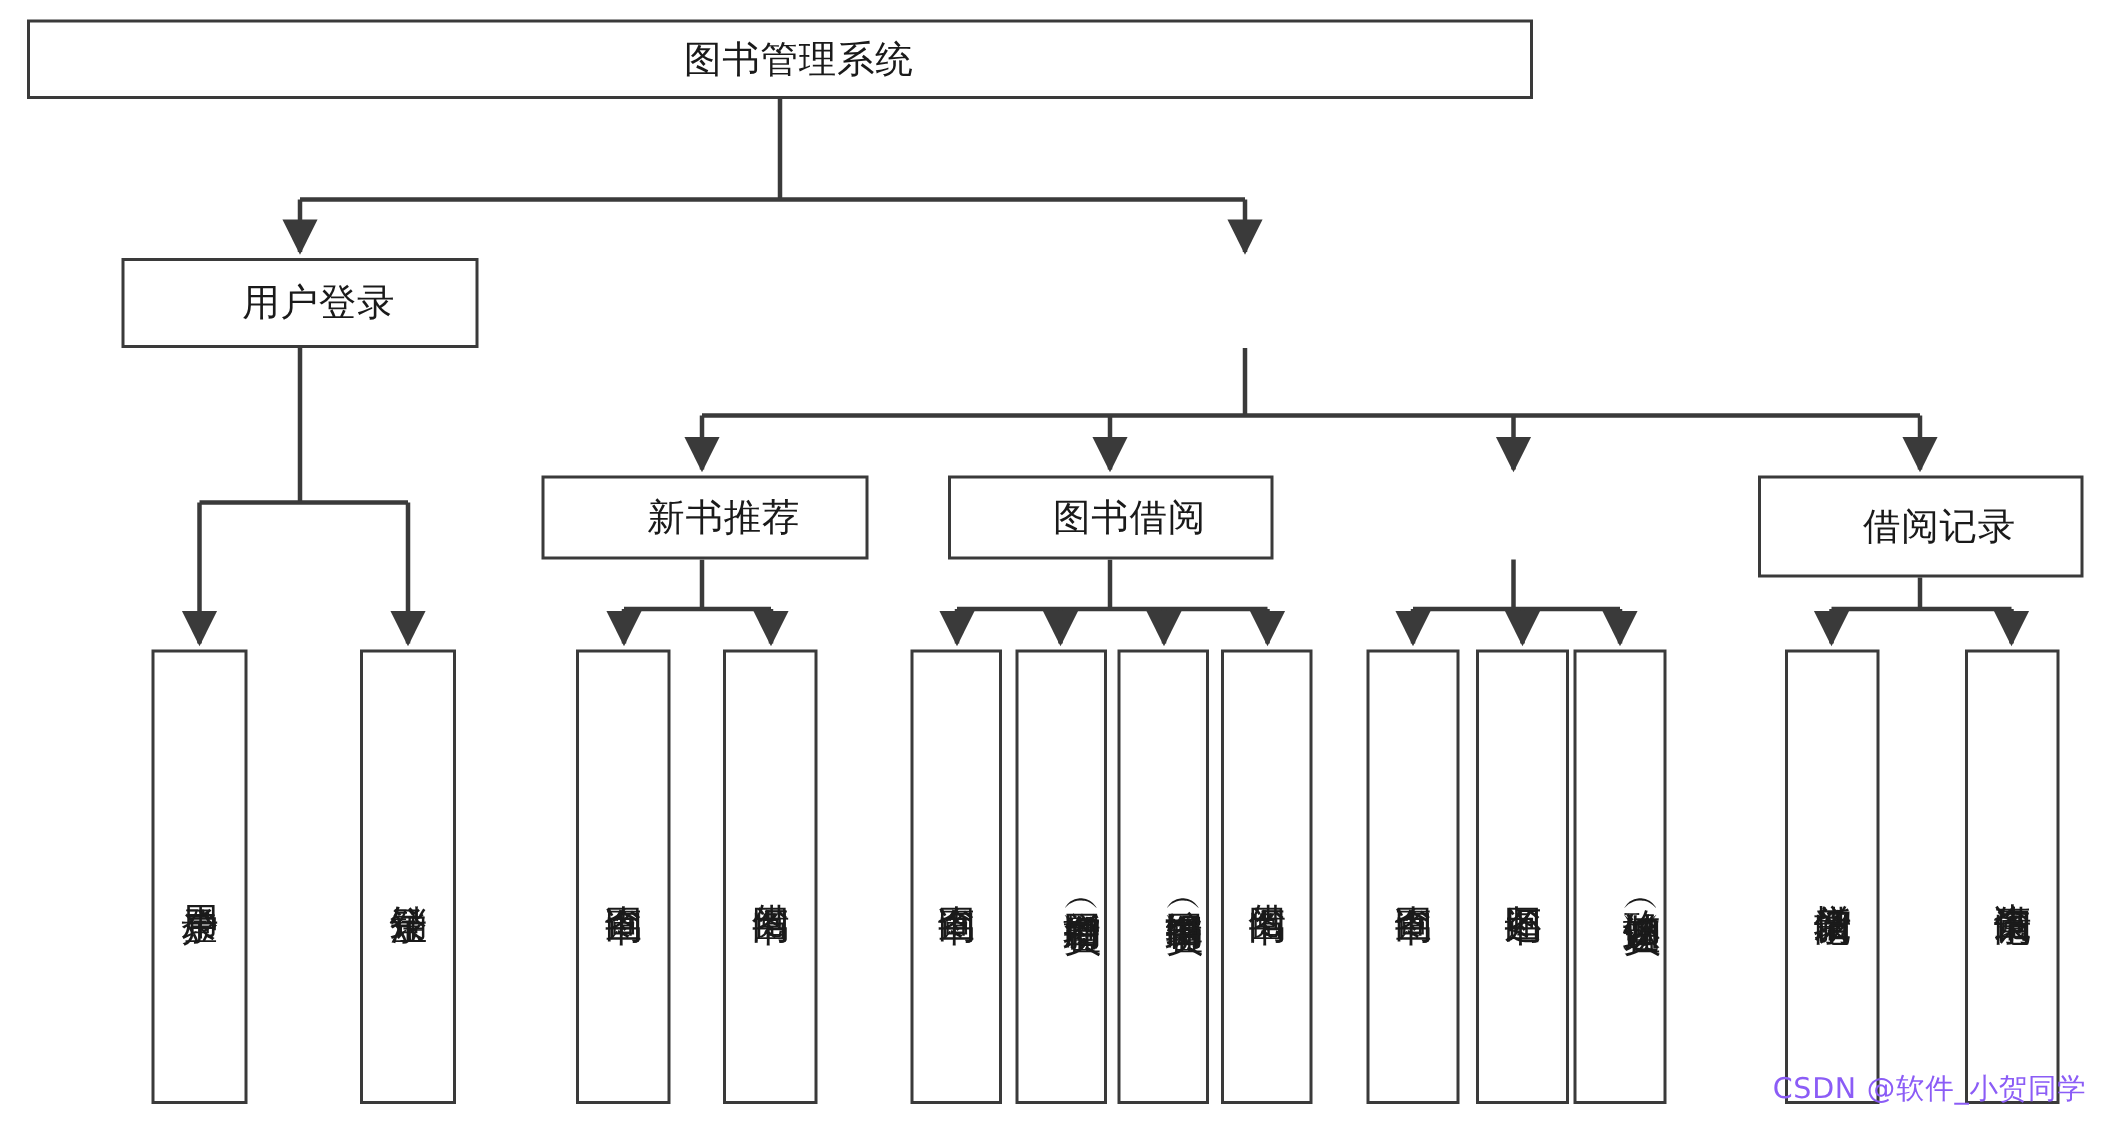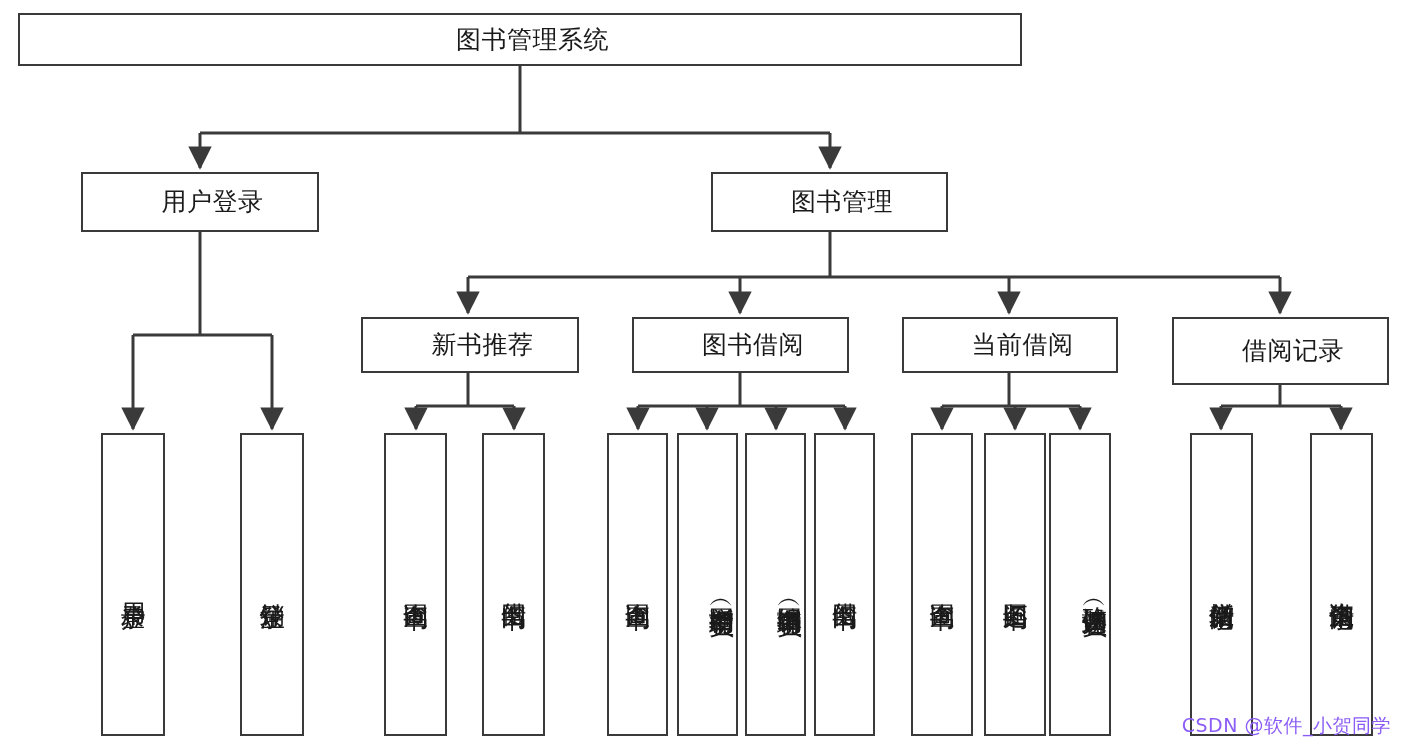--- a/index.html
+++ b/index.html
@@ -117,25 +117,23 @@
       <path d="M1280,373 L1280,406"></path>
       <path d="M1221,406 L1341,406"></path>
       <path d="M1221,406 L1221,429" marker-end="url(#arrowhead)"></path>
       <path d="M1341,406 L1341,429" marker-end="url(#arrowhead)"></path>
     </g>
   </svg>
 
   <div class="node node-h" style="left: 18px; top: 13px; width: 1004px; height: 53px;">图书管理系统</div>
 
   <div class="node node-h" style="left: 81px; top: 172px; width: 238px; height: 60px;">用户登录</div>
-  <div class="node node-h" style="left: 711px; top: 172px; width: 237px; height: 60px;">图书管理</div>
 
   <div class="node node-h" style="left: 632px; top: 317px; width: 217px; height: 56px;">图书借阅</div>
   <div class="node node-h" style="left: 361px; top: 317px; width: 218px; height: 56px;">新书推荐</div>
-  <div class="node node-h" style="left: 902px; top: 317px; width: 216px; height: 56px;">当前借阅</div>
   <div class="node node-h" style="left: 1172px; top: 317px; width: 217px; height: 68px;">借阅记录</div>
 
   <div class="node node-v node-v-mid" style="left: 101px; top: 433px; width: 64px; height: 303px;">用户登录</div>
   <div class="node node-v node-v-mid" style="left: 240px; top: 433px; width: 64px; height: 303px;">注销登录</div>
   <div class="node node-v node-v-mid" style="left: 384px; top: 433px; width: 63px; height: 303px;">查询图书</div>
   <div class="node node-v node-v-mid" style="left: 482px; top: 433px; width: 63px; height: 303px;">借阅图书</div>
   <div class="node node-v node-v-mid" style="left: 607px; top: 433px; width: 61px; height: 303px;">查询图书</div>
   <div class="node node-v" style="left: 677px; top: 433px; width: 61px; height: 303px;">新增图书（管理员）</div>
   <div class="node node-v" style="left: 745px; top: 433px; width: 61px; height: 303px;">编辑图书（管理员）</div>
   <div class="node node-v node-v-mid" style="left: 814px; top: 433px; width: 61px; height: 303px;">借阅图书</div>

